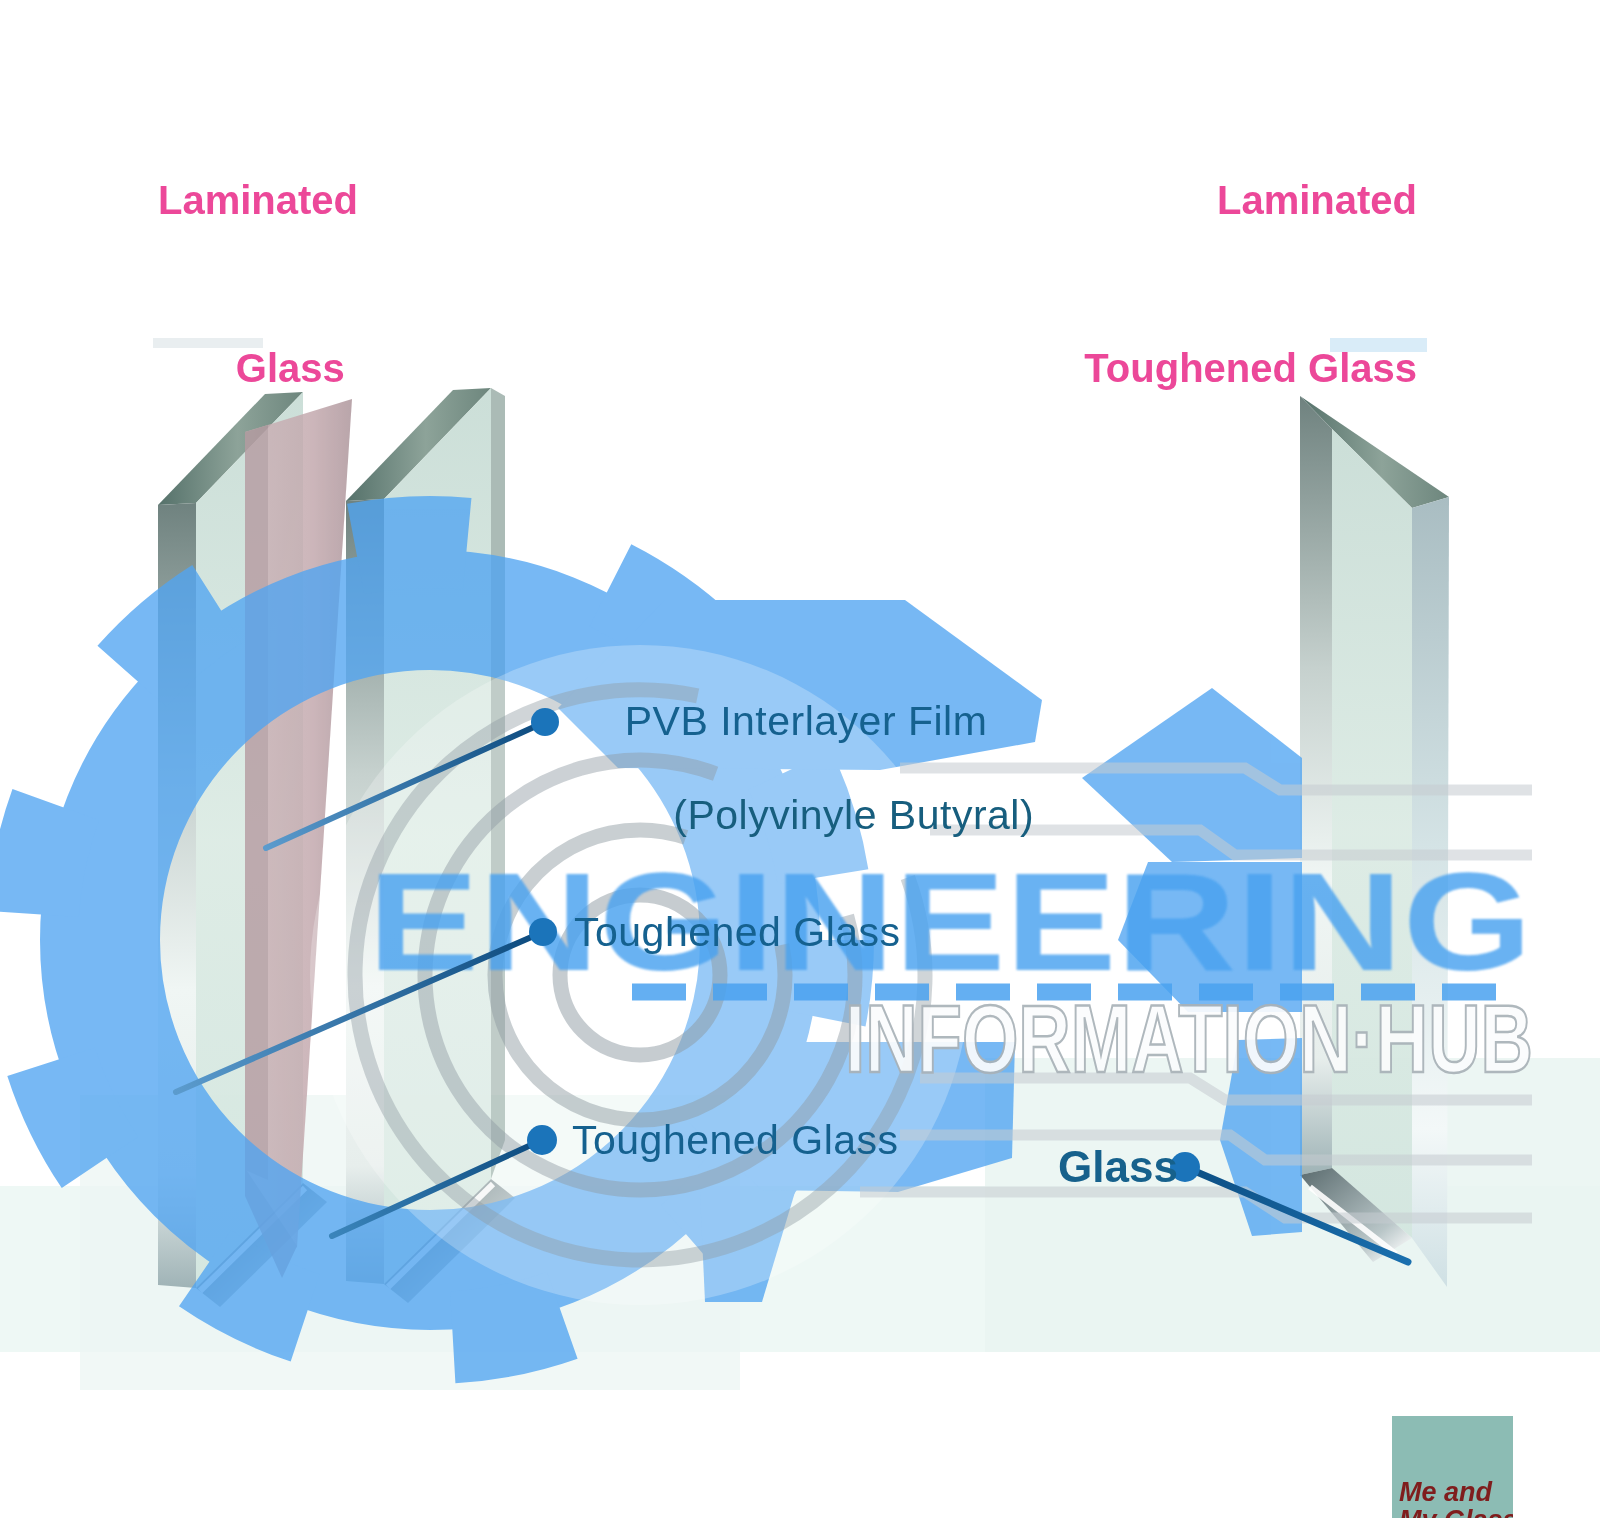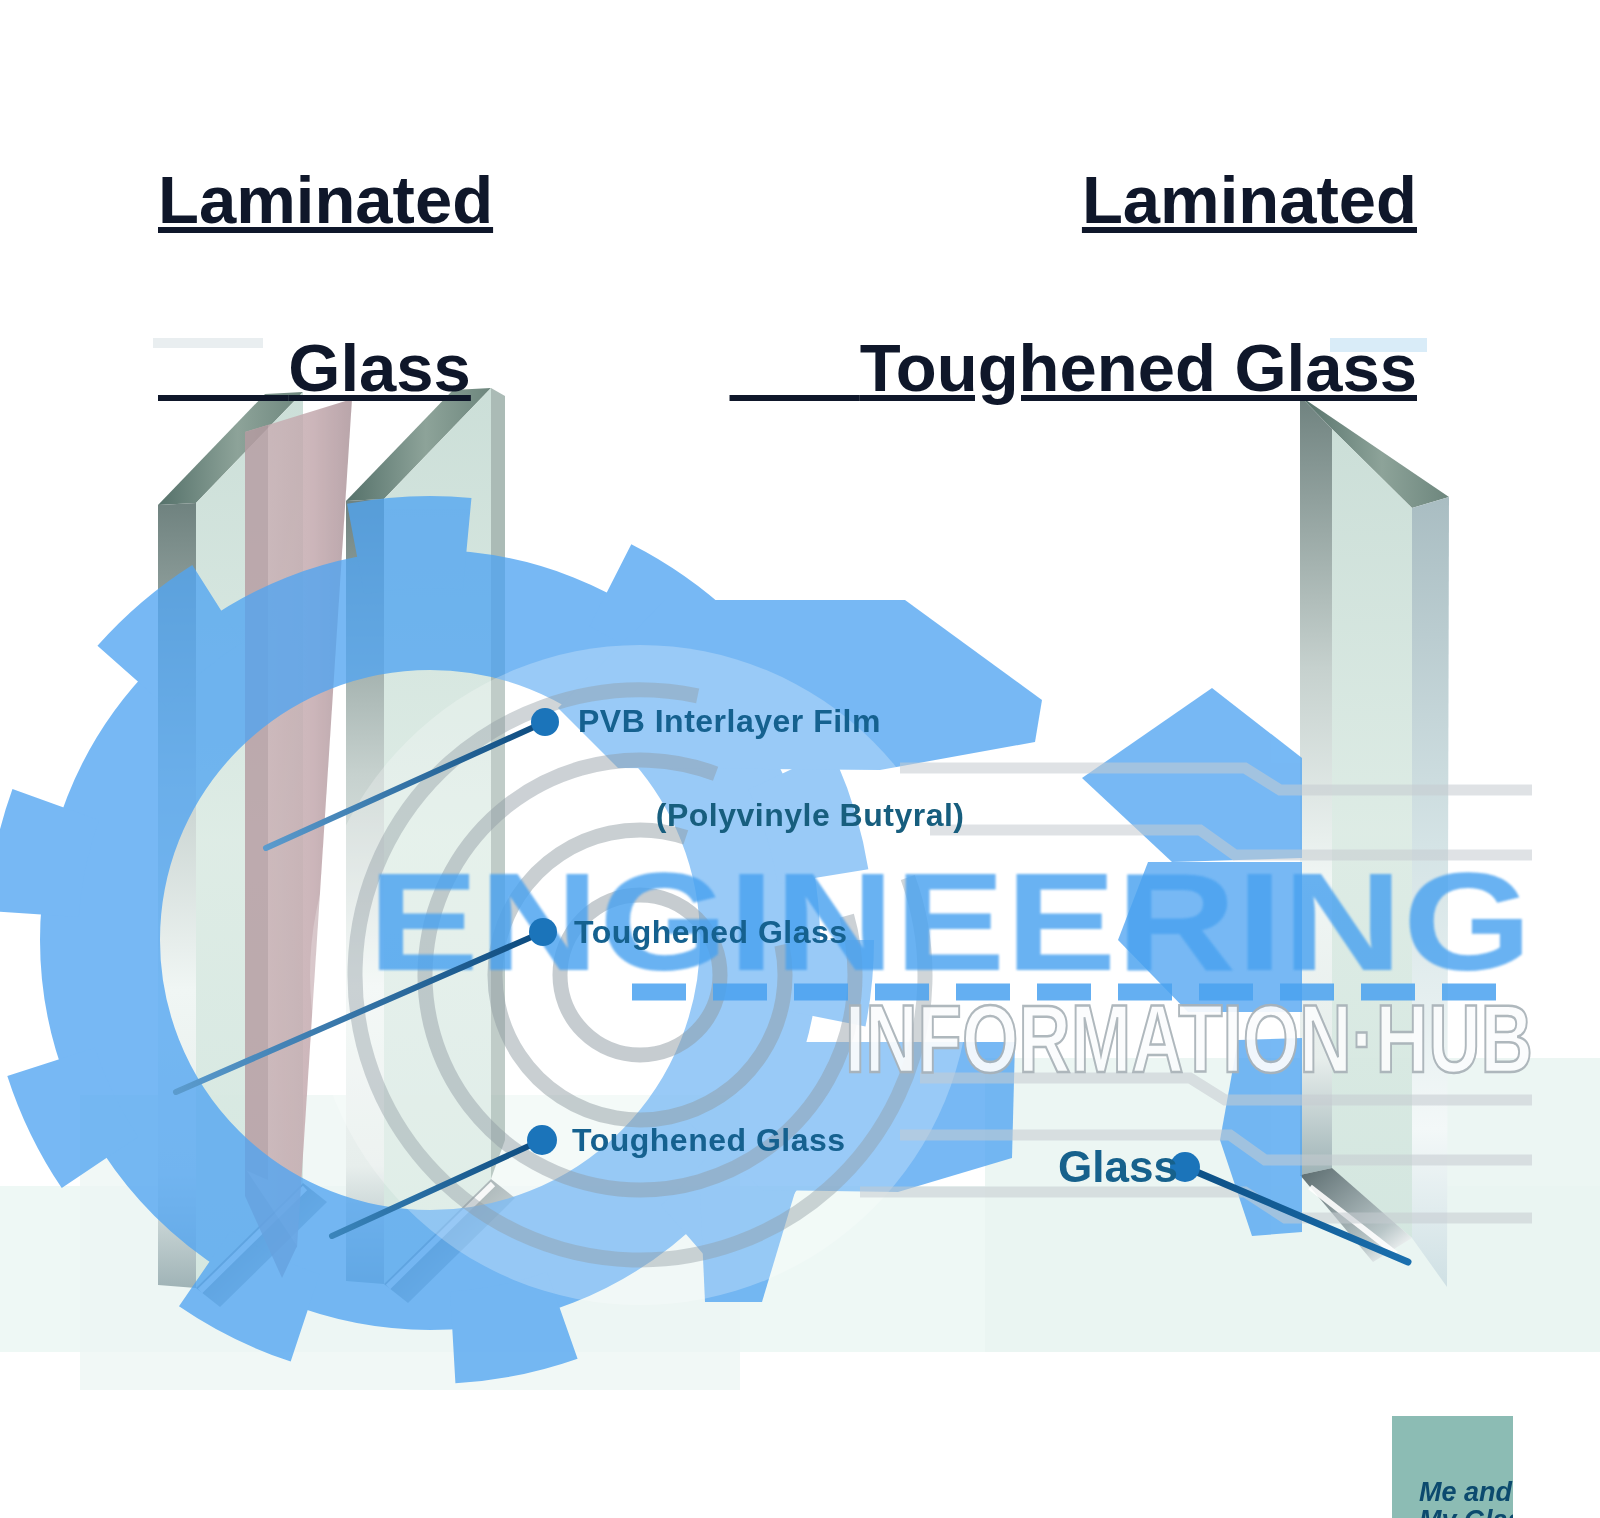--- a/index.html
+++ b/index.html
@@ -3,37 +3,37 @@
 <meta charset="utf-8">
 <style>
   html,body{margin:0;padding:0;background:#ffffff;}
   #stage{
     position:relative;width:1600px;height:1518px;overflow:hidden;
     background:#ffffff;font-family:"Liberation Sans",sans-serif;
   }
   #art{position:absolute;left:0;top:0;z-index:1;}
   .txt{position:absolute;z-index:5;}
   .title{
-    font-weight:700;color:#0f172a;font-size:67px;line-height:84px;
-    letter-spacing:0px;white-space:pre;text-decoration:underline;
+    font-weight:700;color:#ec4899;font-size:40px;line-height:84px;
+    letter-spacing:0px;white-space:pre;
   }
   .title.right{text-align:right;}
   .lbl{
-    font-weight:700;color:#15618f;font-size:32px;line-height:47px;
-    white-space:pre;letter-spacing:0.5px;
+    font-weight:400;color:#15618f;font-size:41px;line-height:47px;
+    white-space:pre;letter-spacing:0.5px;text-align:center;
   }
   .lbl .sub{color:#175e7e;margin-left:12px;}
   .glass-lbl{font-weight:600;color:#16618c;font-size:44px;white-space:pre;}
   .logo{
     position:absolute;left:1392px;top:1416px;width:121px;height:110px;
     background:#8cbcb4;z-index:6;overflow:hidden;
   }
   .logo .l1,.logo .l2{
-    position:absolute;left:7px;color:#0c4a6e;font-weight:700;font-style:italic;
-    font-size:27px;line-height:28px;white-space:pre;letter-spacing:0px;margin-left:20px;
+    position:absolute;left:7px;color:#7f1d1d;font-weight:700;font-style:italic;
+    font-size:27px;line-height:28px;white-space:pre;letter-spacing:0px;
   }
   .logo .l1{top:62px;}
   .logo .l2{top:90px;}
   .wm-word{font-weight:700;}
 </style>
 </head>
 <body>
 
 <div id="stage">
 

